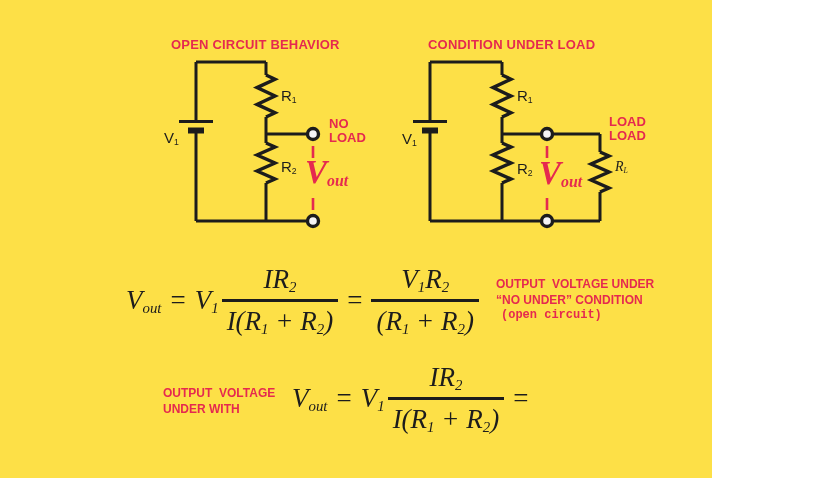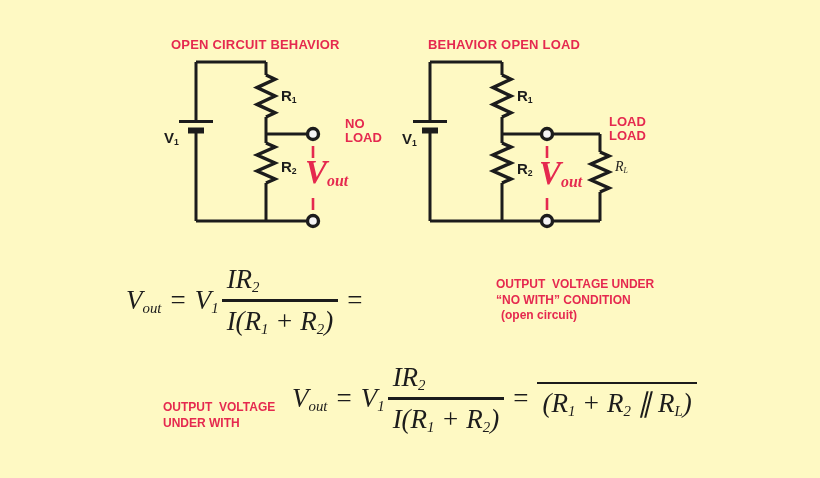--- a/index.html
+++ b/index.html
@@ -1,30 +1,30 @@
 <!DOCTYPE html>
 <html><head>
 <meta charset="utf-8">
 <style>
   html,body{margin:0;padding:0;}
   .stage{
-    position:relative; width:820px; height:478px;
-    background:#fef9c3; overflow:hidden;
+    position:relative; width:712px; height:478px;
+    background:#fde047; overflow:hidden;
     font-family:"Liberation Sans", sans-serif;
     color:#1c1c1c;
   }
   .abs{position:absolute; white-space:nowrap;}
   svg{position:absolute; left:0; top:0;}
 
   .circ-title{
     font-size:13px; font-weight:600; letter-spacing:.2px;
     color:#e5294f;
   }
   .comp{
-    font-size:15px; font-weight:700; color:#1c1c1c; line-height:1;text-align:center;
+    font-size:15px; font-weight:400; color:#1c1c1c; line-height:1;text-align:center;
   }
   .comp sub{font-size:.58em; line-height:0; vertical-align:-0.28em;}
   .comp-serif{
     font-family:"Liberation Serif", serif; font-style:italic;
     font-size:14px; font-weight:500; line-height:1;
   }
   .comp-serif sub{font-size:.55em; line-height:0; vertical-align:-0.25em; font-style:italic;}
   .load-note{
     color:#e5294f; font-size:13px; font-weight:600; line-height:14px;
   }
@@ -35,28 +35,28 @@
   .vout sub{font-size:.48em; line-height:0; vertical-align:-0.22em; font-style:italic;}
 
   .eq{
     display:flex; align-items:center;
     font-family:"Liberation Serif", serif; font-style:italic;
     font-size:27px; color:#1c1c1c; line-height:1.15;
   }
   .eq sub{font-size:.55em; line-height:0; vertical-align:-0.28em; font-style:italic;}
   .eq .op{font-style:normal; margin:0 9px;}
   .eq .coef{margin-right:3px;}
-  .frac{display:inline-flex; flex-direction:column; align-items:flex-start;}
+  .frac{display:inline-flex; flex-direction:column; align-items:center;}
   .frac .num,.frac .den{padding:0 5px; white-space:nowrap; text-align:center;}
   .frac .bar{align-self:stretch; height:2.5px; background:#1c1c1c; margin:4px 0;}
 
   .note{
     color:#e5294f; font-size:12px; font-weight:600; line-height:15.5px;
   }
-  .note .indent{padding-left:5px;}
+  .note .indent{padding-left:5px;font-family:Liberation Mono, monospace;}
 </style>
 </head>
 <body>
 
 <div class="stage">
 
   <svg width="820" height="478" viewBox="0 0 820 478">
 
     <g stroke="#1c1c1c" stroke-width="3" fill="none">
       <path d="M196,62 H266 M196,62 V120 M196,132 V221 M196,221 H307
@@ -84,67 +84,71 @@
       <line x1="547" y1="198" x2="547" y2="210" stroke="#e5294f" stroke-width="2.6"></line>
       <circle cx="547" cy="134" r="5.5" fill="#f5f4f5" stroke-width="3.4"></circle>
       <circle cx="547" cy="221" r="5.5" fill="#f5f4f5" stroke-width="3.4"></circle>
     </g>
   </svg>
 
   <div class="abs circ-title" style="left:171px; top:37px;">OPEN CIRCUIT BEHAVIOR</div>
   <div class="abs comp" style="left:164px; top:130px;"><span>V</span><sub>1</sub></div>
   <div class="abs comp" style="left:281px; top:88px;"><span>R</span><sub>1</sub></div>
   <div class="abs comp" style="left:281px; top:159px;"><span>R</span><sub>2</sub></div>
-  <div class="abs load-note" style="left:329px; top:117px;margin-left:16px;">
+  <div class="abs load-note" style="left:329px; top:117px;">
     <div>NO</div>
     <div>LOAD</div>
   </div>
   <div class="abs vout" style="left:305px; top:156px;"><span>V</span><sub>out</sub></div>
 
-  <div class="abs circ-title" style="left:428px; top:37px;">BEHAVIOR OPEN LOAD</div>
+  <div class="abs circ-title" style="left:428px; top:37px;">CONDITION UNDER LOAD</div>
   <div class="abs comp" style="left:402px; top:131px;"><span>V</span><sub>1</sub></div>
   <div class="abs comp" style="left:517px; top:88px;"><span>R</span><sub>1</sub></div>
   <div class="abs comp" style="left:517px; top:161px;"><span>R</span><sub>2</sub></div>
   <div class="abs comp-serif" style="left:615px; top:160px;"><span>R</span><sub>L</sub></div>
   <div class="abs load-note" style="left:609px; top:115px;">
     <div>LOAD</div>
     <div>LOAD</div>
   </div>
   <div class="abs vout" style="left:539px; top:157px;"><span>V</span><sub>out</sub></div>
 
   <div class="abs eq" style="left:126px; top:264px;">
     <span><span>V</span><sub>out</sub></span>
     <span class="op">=</span>
     <span class="coef"><span>V</span><sub>1</sub></span>
     <span class="frac">
       <span class="num"><span>IR</span><sub>2</sub></span>
       <span class="bar"></span>
       <span class="den"><span>I(R</span><sub>1</sub><span> + R</span><sub>2</sub><span>)</span></span>
     </span>
     <span class="op">=</span>
+    <span class="frac">
+      <span class="num"><span>V</span><sub>1</sub><span>R</span><sub>2</sub></span>
+      <span class="bar"></span>
+      <span class="den"><span>(R</span><sub>1</sub><span> + R</span><sub>2</sub><span>)</span></span>
+    </span>
   </div>
   <div class="abs note" style="left:496px; top:277px;">
     <div>OUTPUT&nbsp; VOLTAGE UNDER</div>
-    <div>“NO WITH” CONDITION</div>
+    <div>“NO UNDER” CONDITION</div>
     <div class="indent">(open circuit)</div>
   </div>
 
-  <div class="abs note" style="left:163px; top:386px;margin-top:14px;">
+  <div class="abs note" style="left:163px; top:386px;">
     <div>OUTPUT&nbsp; VOLTAGE</div>
     <div>UNDER WITH</div>
   </div>
   <div class="abs eq" style="left:292px; top:362px;">
     <span><span>V</span><sub>out</sub></span>
     <span class="op">=</span>
     <span class="coef"><span>V</span><sub>1</sub></span>
     <span class="frac">
       <span class="num"><span>IR</span><sub>2</sub></span>
       <span class="bar"></span>
       <span class="den"><span>I(R</span><sub>1</sub><span> + R</span><sub>2</sub><span>)</span></span>
     </span>
     <span class="op">=</span>
     <span class="frac">
       <span class="bar"></span>
-      <span class="den"><span>(R</span><sub>1</sub><span> + R</span><sub>2</sub><span> ∥ R</span><sub>L</sub><span>)</span></span>
     </span>
   </div>
 
 </div>
 
 </body></html>

